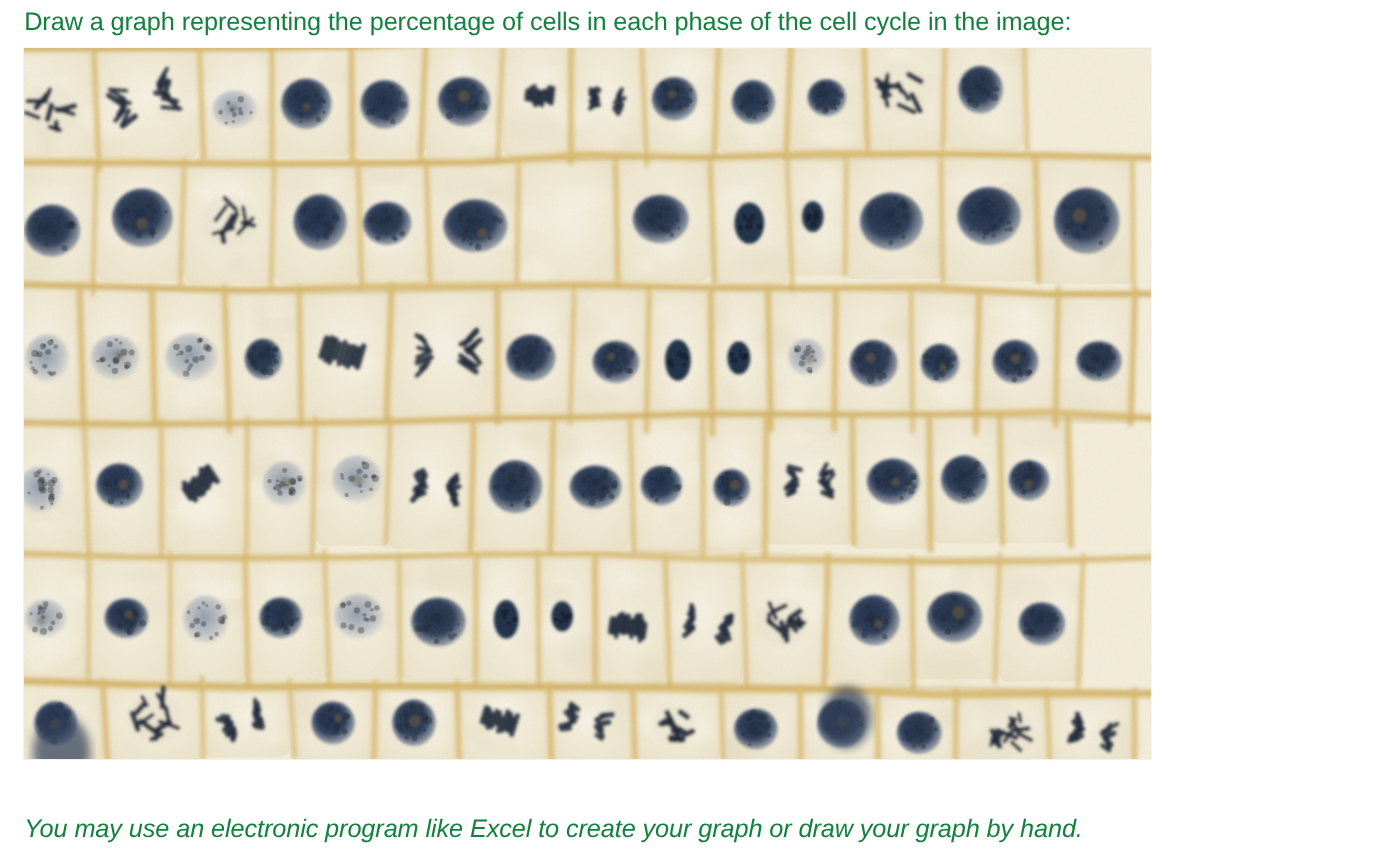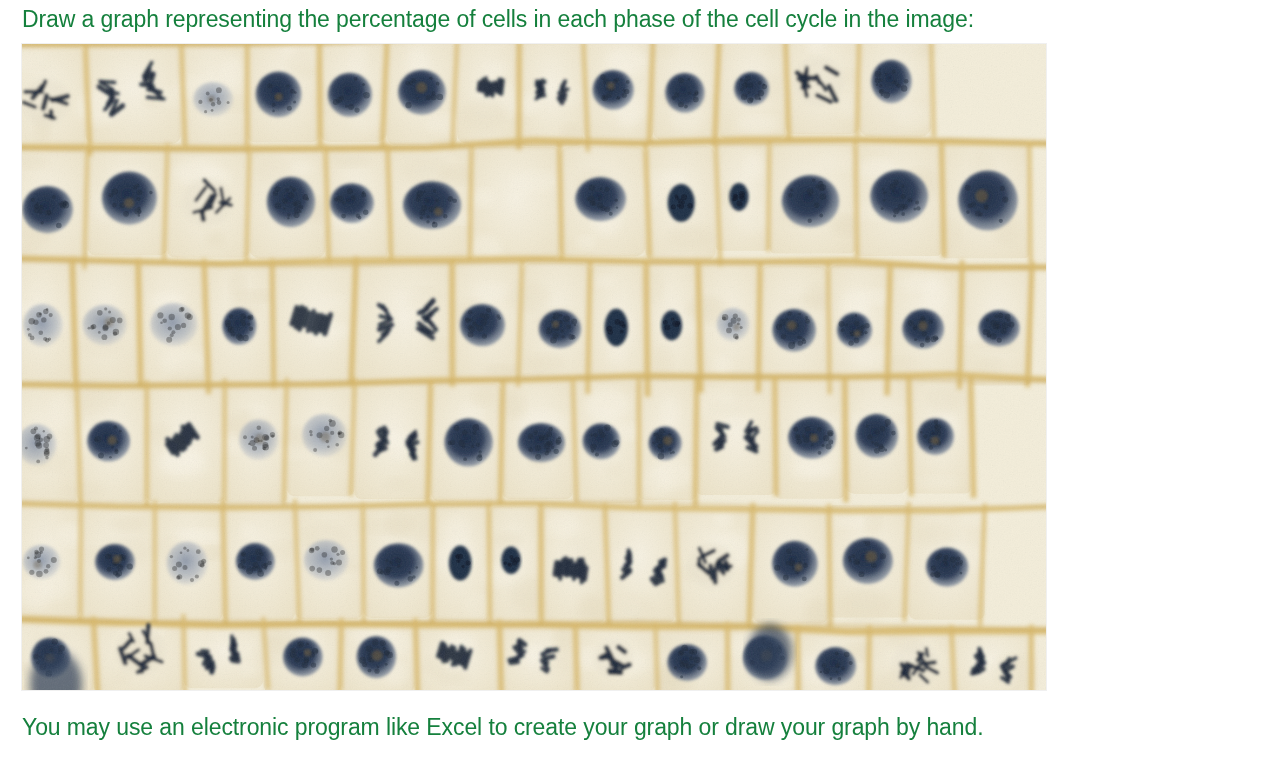--- a/index.html
+++ b/index.html
@@ -22,21 +22,21 @@
   .instruction {
     position: absolute;
     left: 22px;
     font-size: 23px;
     line-height: 30px;
     color: #15803d;
     white-space: nowrap;
     letter-spacing: -0.1px;
   }
   #instruction-top { top: 4px; }
-  #instruction-bottom { top: 712px; }
+  #instruction-bottom { top: 738px; font-style: italic; }
 
   .micrograph-wrap {
     position: absolute;
     left: 22px;
     top: 44px;
     width: 1024px;
     height: 646px;
     overflow: hidden;
     background: #efe6ce;
     box-shadow: 0 0 0 1px rgba(0,0,0,0.06);

